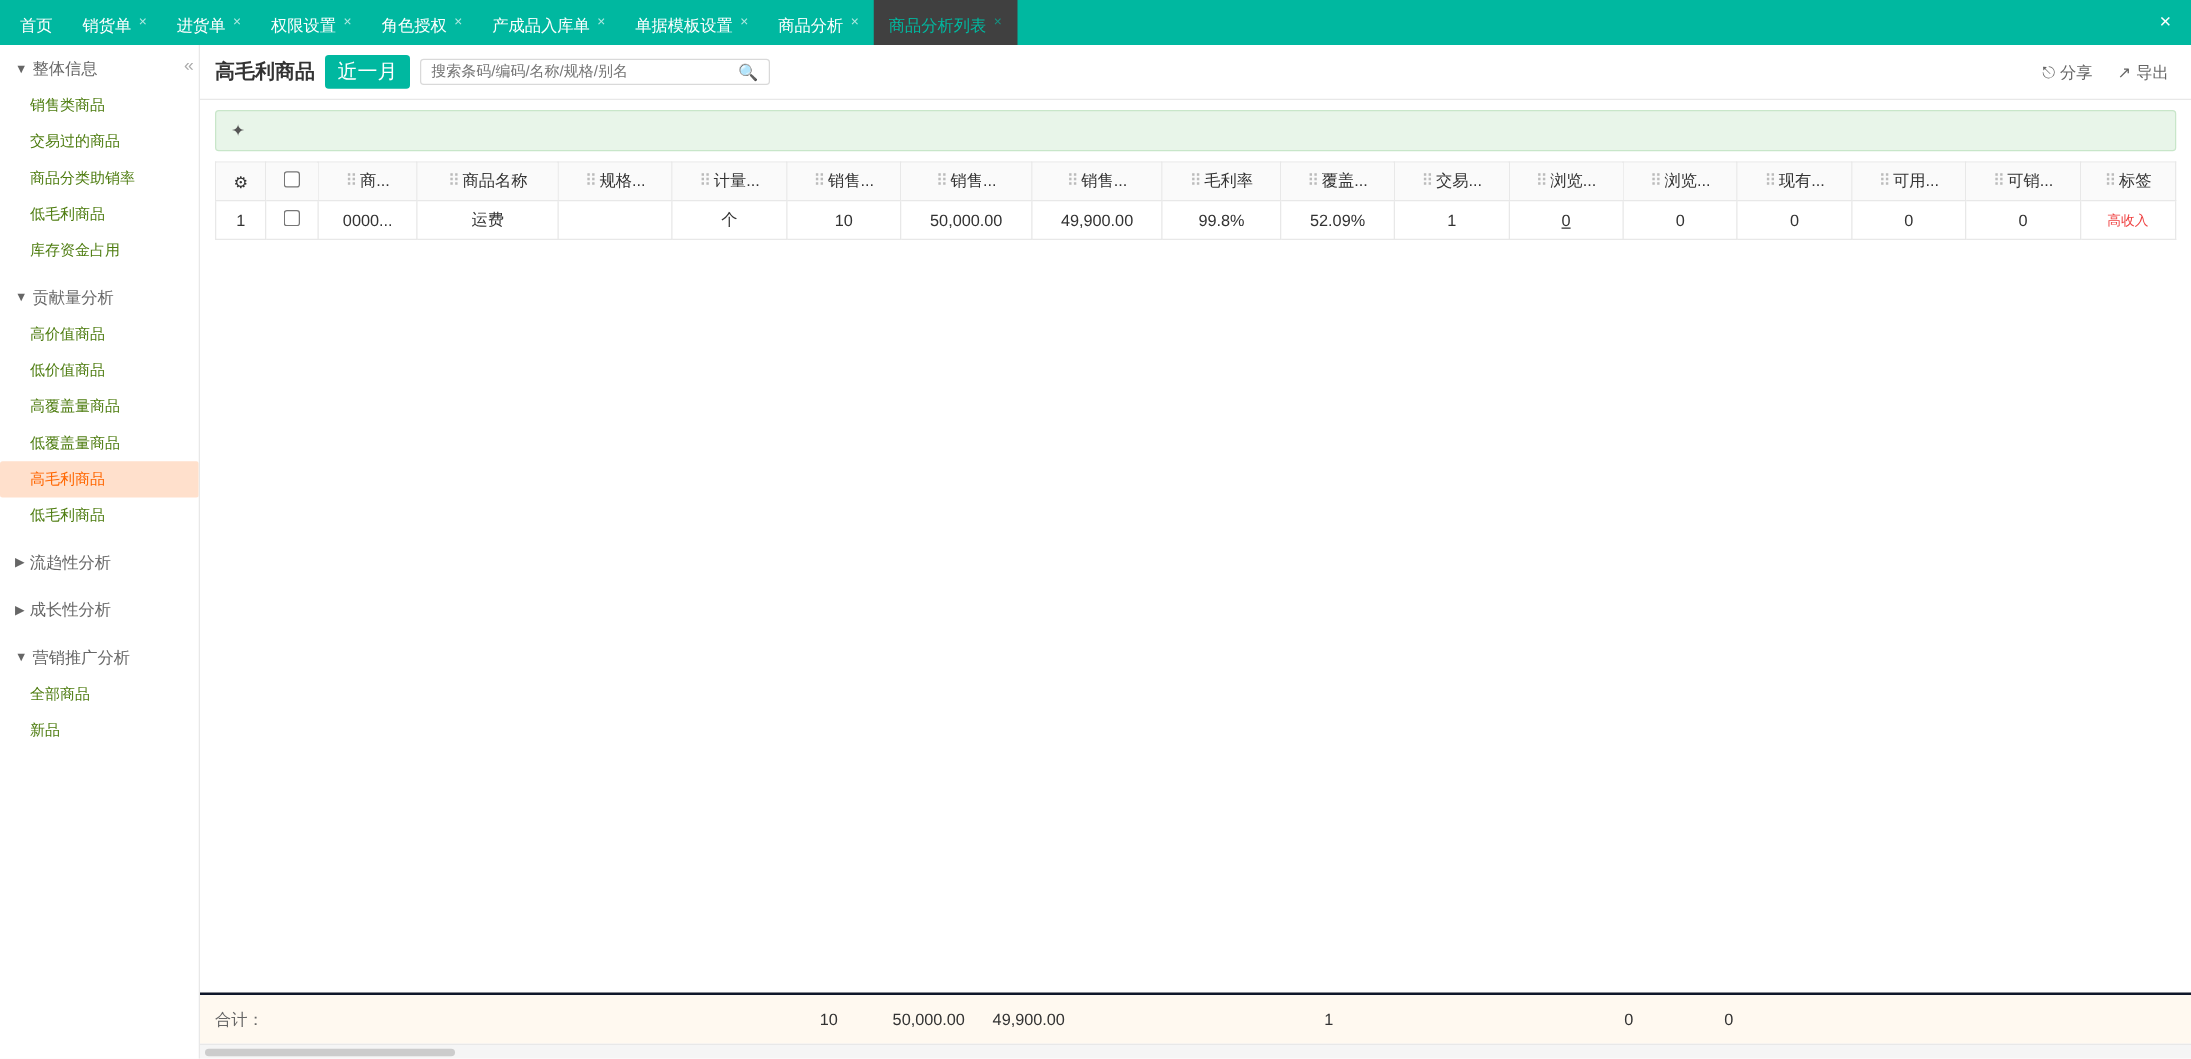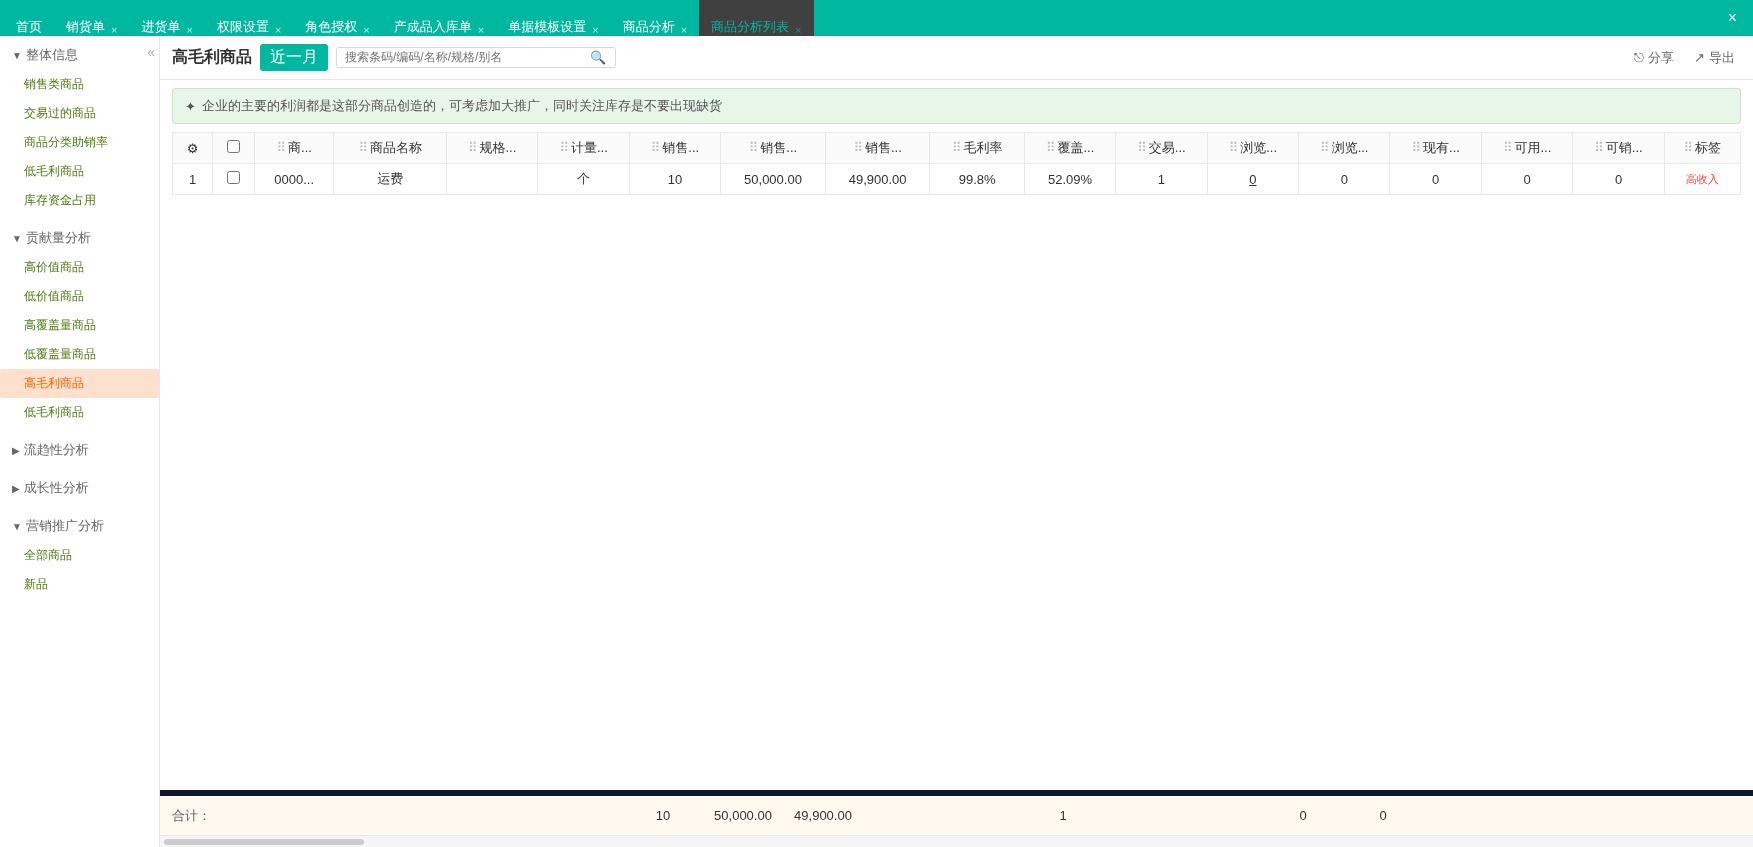--- a/index.html
+++ b/index.html
@@ -8,24 +8,24 @@
     
     .top-nav {
       background: #00b8a0;
       display: flex;
       align-items: center;
       height: 36px;
       padding: 0 4px;
       color: #fff;
     }
     .nav-item {
-      padding: 0 12px;
+      padding: 12px 12px;
       height: 100%;
       display: flex;
-      align-items: flex-end;
+      align-items: flex-start;
       cursor: pointer;
       white-space: nowrap;
       font-size: 13px;
       color: #fff;
     }
     .nav-item.active { background: #404040; color: #00b8a0; }
     .nav-item .close-x {
       margin-left: 6px;
       font-size: 11px;
       opacity: 0.7;
@@ -203,21 +203,21 @@
     }
     .tag-high-income {
       color: #ef4444;
       font-size: 11px;
     }
     .underline-link { text-decoration: underline; cursor: pointer; color: #333; }
 
     
     .footer-summary {
       background: #fff9f0;
-      border-top: 6px solid #0f172a;
+      border-top: 2px solid #0f172a;
       padding: 8px 12px;
       display: flex;
       align-items: center;
       gap: 8px;
       font-size: 13px;
       color: #333;
     }
     .summary-label { color: #666; margin-right: 4px; }
     .summary-cells {
       display: flex;
@@ -358,21 +358,20 @@
         </div>
         <div class="action-btn">
           <span>↗</span>
           <span>导出</span>
         </div>
       </div>
     </div>
 
     <div class="info-banner">
       <span>✦</span>
-      <span>企业的主要的利润都是这部分商品创造的，可考虑加大推广，同时关注库存是不要出现缺货</span>
     </div>
 
     <div class="table-wrapper">
       <table>
         <thead>
           <tr>
             <th>⚙</th>
             <th><input type="checkbox" style=""></th>
             <th><span class="col-handle">⠿</span><span>商...</span></th>
             <th><span class="col-handle">⠿</span><span>商品名称</span></th>

